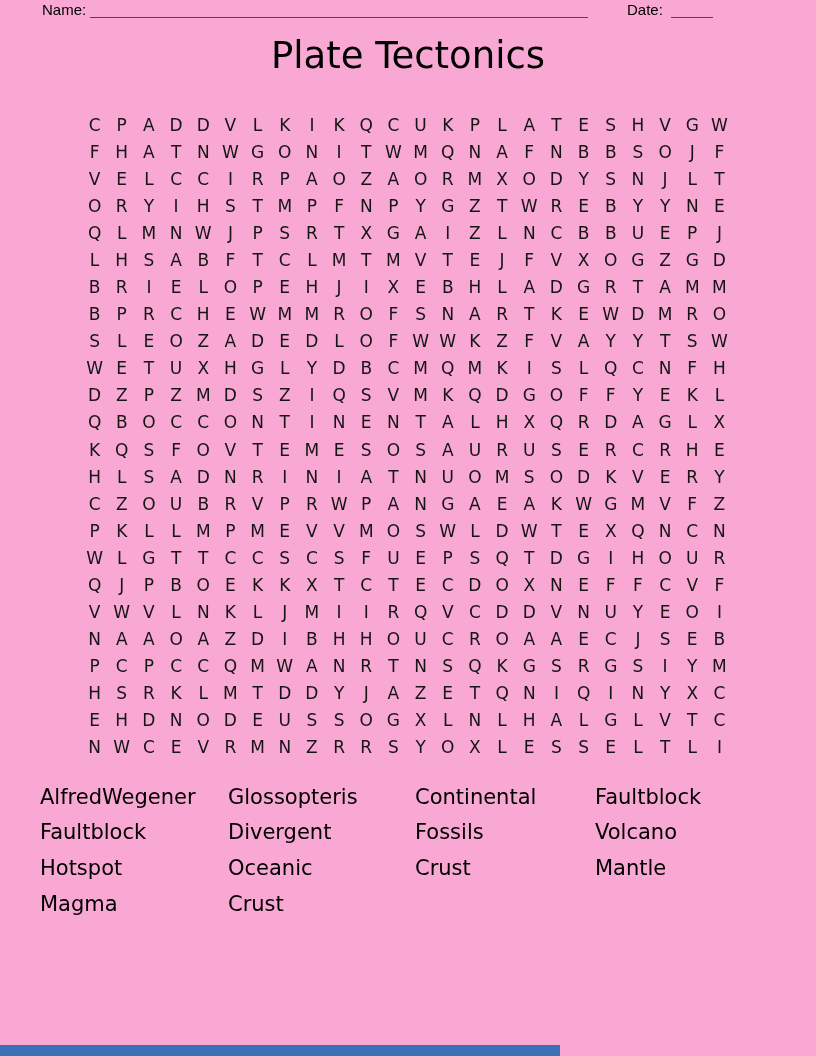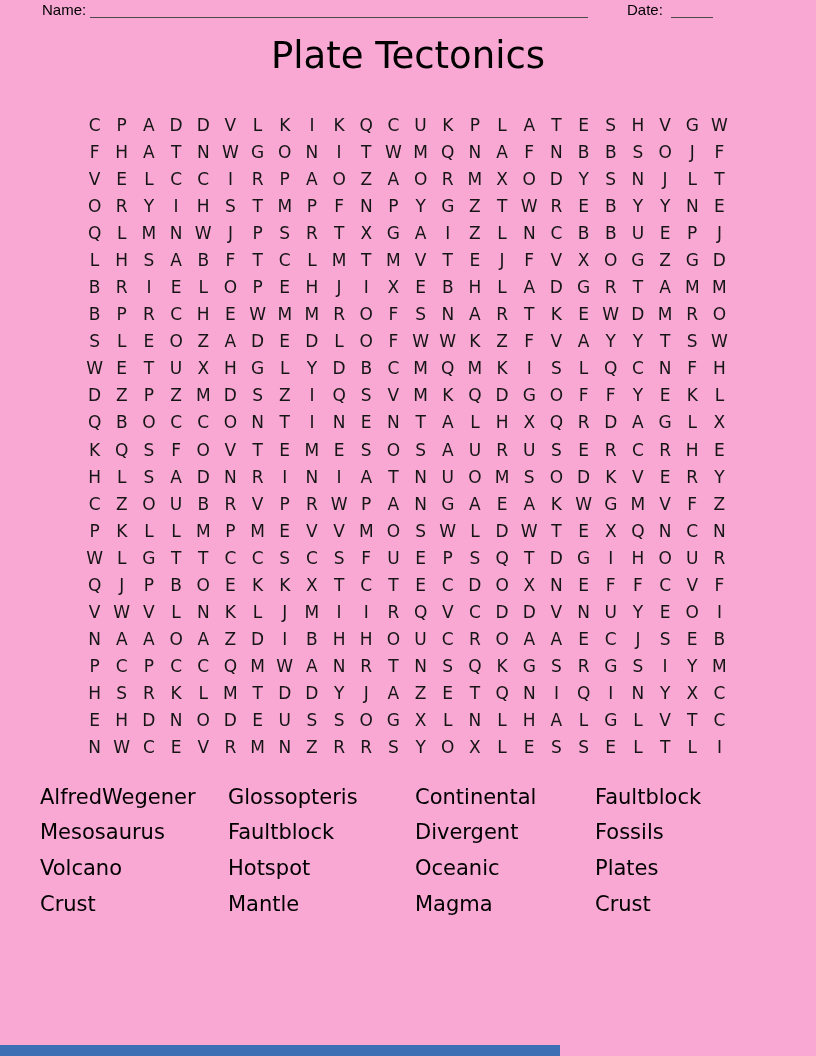--- a/index.html
+++ b/index.html
@@ -682,28 +682,26 @@
       <span class="grid-cell">T</span>
       <span class="grid-cell">L</span>
       <span class="grid-cell">I</span>
     </div>
 
   <div class="word-list">
       <span class="word-item">AlfredWegener</span>
       <span class="word-item">Glossopteris</span>
       <span class="word-item">Continental</span>
       <span class="word-item">Faultblock</span>
-      <span class="word-item">Mesosaurus</span>
       <span class="word-item">Faultblock</span>
       <span class="word-item">Divergent</span>
       <span class="word-item">Fossils</span>
       <span class="word-item">Volcano</span>
       <span class="word-item">Hotspot</span>
       <span class="word-item">Oceanic</span>
-      <span class="word-item">Plates</span>
       <span class="word-item">Crust</span>
       <span class="word-item">Mantle</span>
       <span class="word-item">Magma</span>
       <span class="word-item">Crust</span>
     </div>
 
   <div class="footer-bar" style="background: rgb(61, 111, 181);"></div>
 
 </div>
 

